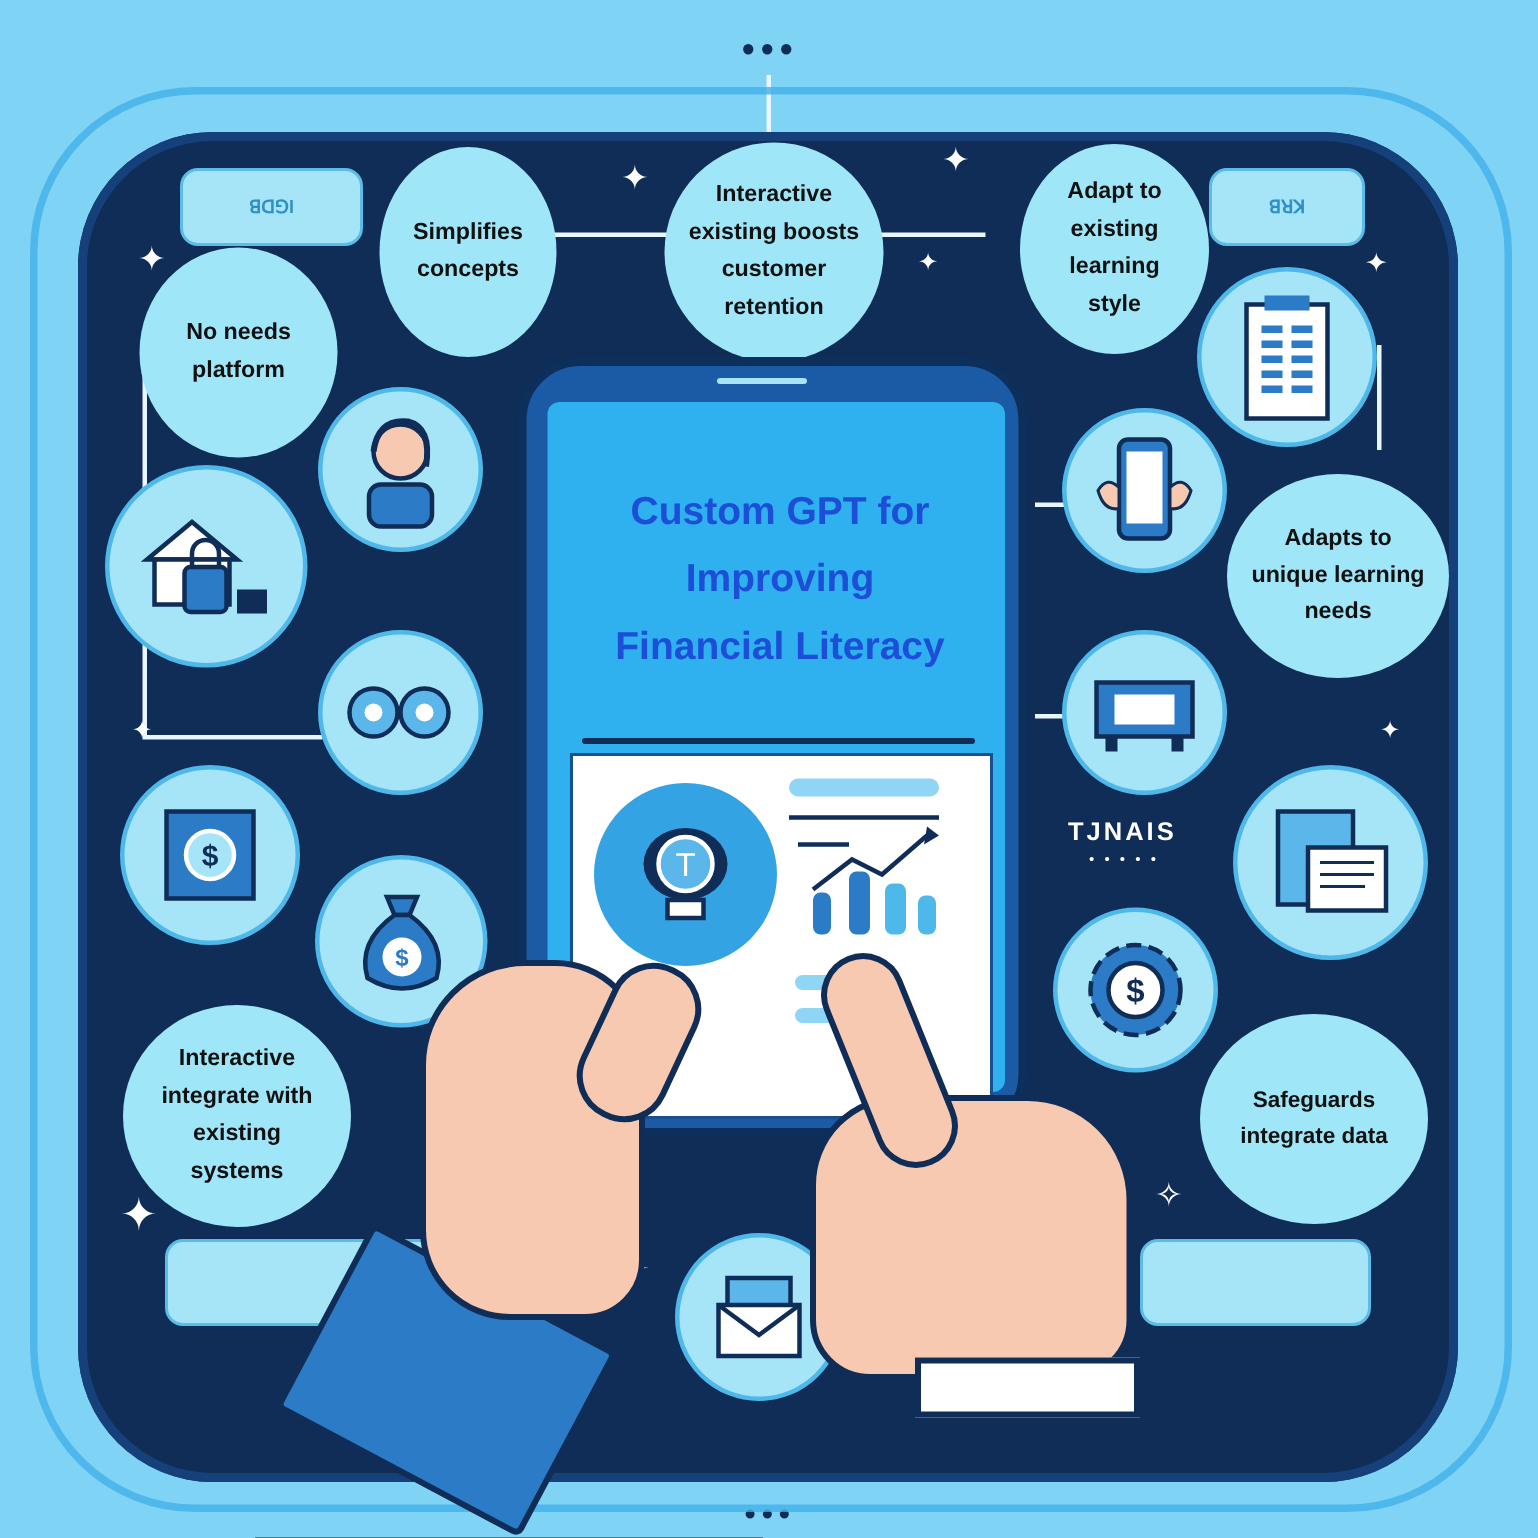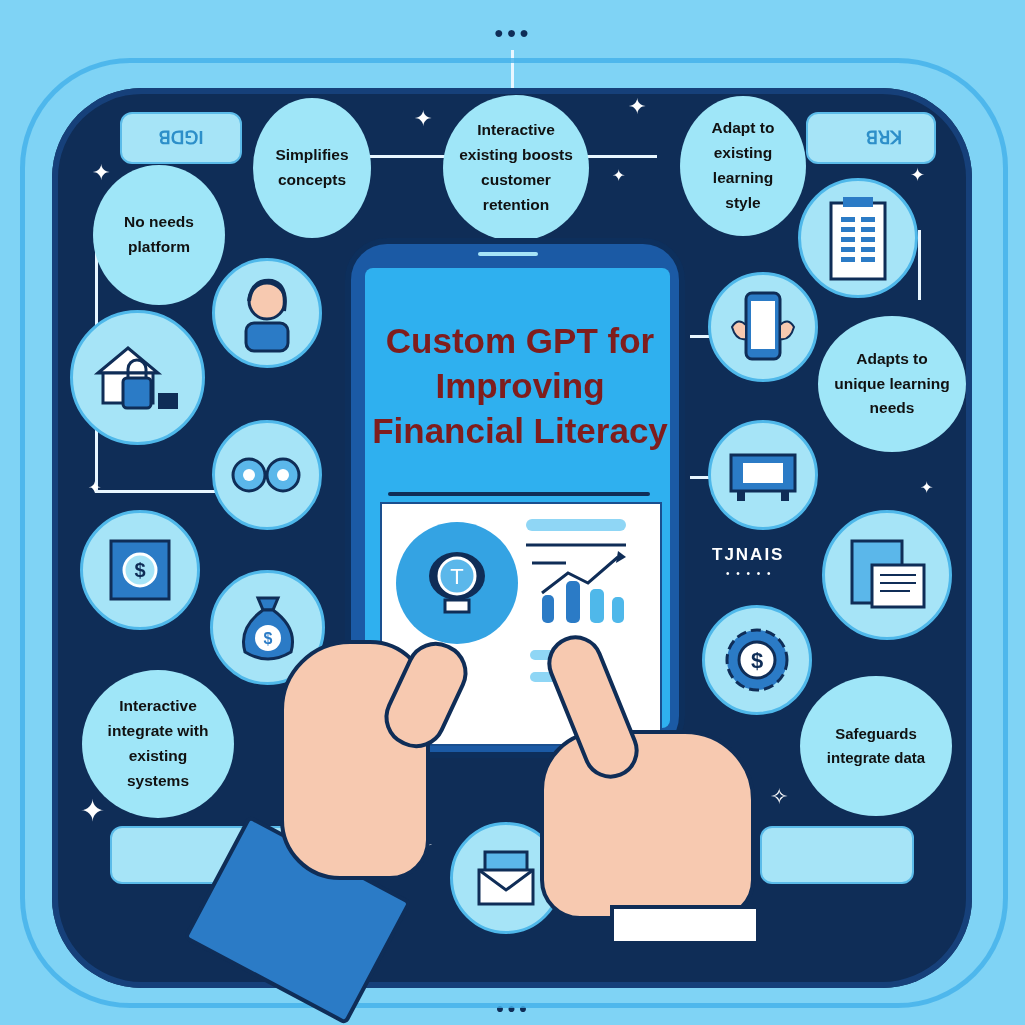--- a/index.html
+++ b/index.html
@@ -4,42 +4,42 @@
 <style>
   html,body{margin:0;padding:0;}
   body{width:1025px;height:1025px;background:#7fd3f5;position:relative;overflow:hidden;font-family:"Liberation Sans",sans-serif;}
   .abs{position:absolute;}
   .frame{left:52px;top:88px;width:920px;height:900px;background:#0f2d57;border-radius:90px;box-shadow:inset 0 0 0 6px #16407a;}
   .outer-arc{border:5px solid #3aa8e6;border-radius:110px;}
   .bubble{position:absolute;border-radius:50%;background:#9fe6f8;display:flex;align-items:center;justify-content:center;text-align:center;color:#111;font-weight:700;font-size:15.5px;line-height:1.6;padding:0 10px;box-sizing:border-box;white-space:pre-line;}
   .icon-circle{position:absolute;border-radius:50%;background:#a6e4f7;border:3px solid #4fb8ea;box-sizing:border-box;display:flex;align-items:center;justify-content:center;}
   .line{position:absolute;background:#e8f6ff;}
   .sparkle{position:absolute;color:#fff;font-size:22px;line-height:1;}
-  .pill{position:absolute;background:#a6e4f7;border-radius:12px;border:2px solid #5bbbe9;display:flex;align-items:center;justify-content:center;color:#2d8fc9;font-weight:700;font-size:18px;}
+  .pill{position:absolute;background:#a6e4f7;border-radius:12px;border:2px solid #5bbbe9;display:flex;align-items:center;justify-content:center;color:#2d8fc9;font-weight:700;font-size:12px;}
   .phone{left:345px;top:238px;width:340px;height:520px;background:#1b5aa5;border-radius:42px;border:6px solid #0d2f5c;box-sizing:border-box;}
   .screen{left:365px;top:268px;width:305px;height:460px;background:#2fb0ef;border-radius:8px;}
-  .title{left:370px;top:318px;width:300px;text-align:center;font-weight:700;font-size:35px;line-height:45px;color:#7f1d1d;white-space:pre-line;}
+  .title{left:370px;top:318px;width:300px;text-align:center;font-weight:700;font-size:26px;line-height:45px;color:#1d4ed8;white-space:pre-line;}
   .card{left:380px;top:502px;width:278px;height:240px;background:#fff;border:2px solid #1a4f8f;}
   .hand{background:#f7c9b0;border:4px solid #0f2d57;box-sizing:border-box;}
   .sleeve{background:#2b7bc6;border:4px solid #0f2d57;box-sizing:border-box;}
   .tinals{color:#fff;font-weight:700;font-size:17px;letter-spacing:2px;}
 </style>
 </head>
 <body>
 
 <div class="abs" style="left:478px;top:24px;width:70px;text-align:center;color:#0f2d57;font-size:16px;letter-spacing:3px;">●●●</div>
 <div class="abs" style="left:478px;top:1000px;width:70px;text-align:center;color:#0f2d57;font-size:14px;letter-spacing:3px;">●●●</div>
 <div class="abs line" style="left:511px;top:50px;width:3px;height:44px;"></div>
 
 <div class="abs outer-arc" style="left:20px;top:58px;width:978px;height:940px;border-color:#42b0ea;opacity:.8;"></div>
 
 <div class="abs frame"></div>
 
 <div class="pill" style="left:120px;top:112px;width:118px;height:48px;">ꓭꓷ⅁l</div>
-<div class="pill" style="left:806px;top:112px;width:100px;height:48px;padding-left:26px;">ꓭꓤꓘ</div>
+<div class="pill" style="left:806px;top:112px;width:100px;height:48px;">ꓭꓤꓘ</div>
 <div class="pill" style="left:110px;top:826px;width:190px;height:54px;"></div>
 <div class="pill" style="left:760px;top:826px;width:150px;height:54px;"></div>
 
 <div class="line" style="left:355px;top:155px;width:95px;height:3px;"></div>
 <div class="line" style="left:582px;top:155px;width:75px;height:3px;"></div>
 <div class="line" style="left:95px;top:240px;width:3px;height:250px;"></div>
 <div class="line" style="left:95px;top:490px;width:120px;height:3px;"></div>
 <div class="line" style="left:690px;top:476px;width:40px;height:3px;"></div>
 <div class="line" style="left:690px;top:335px;width:20px;height:3px;"></div>
 <div class="line" style="left:918px;top:230px;width:3px;height:70px;"></div>

